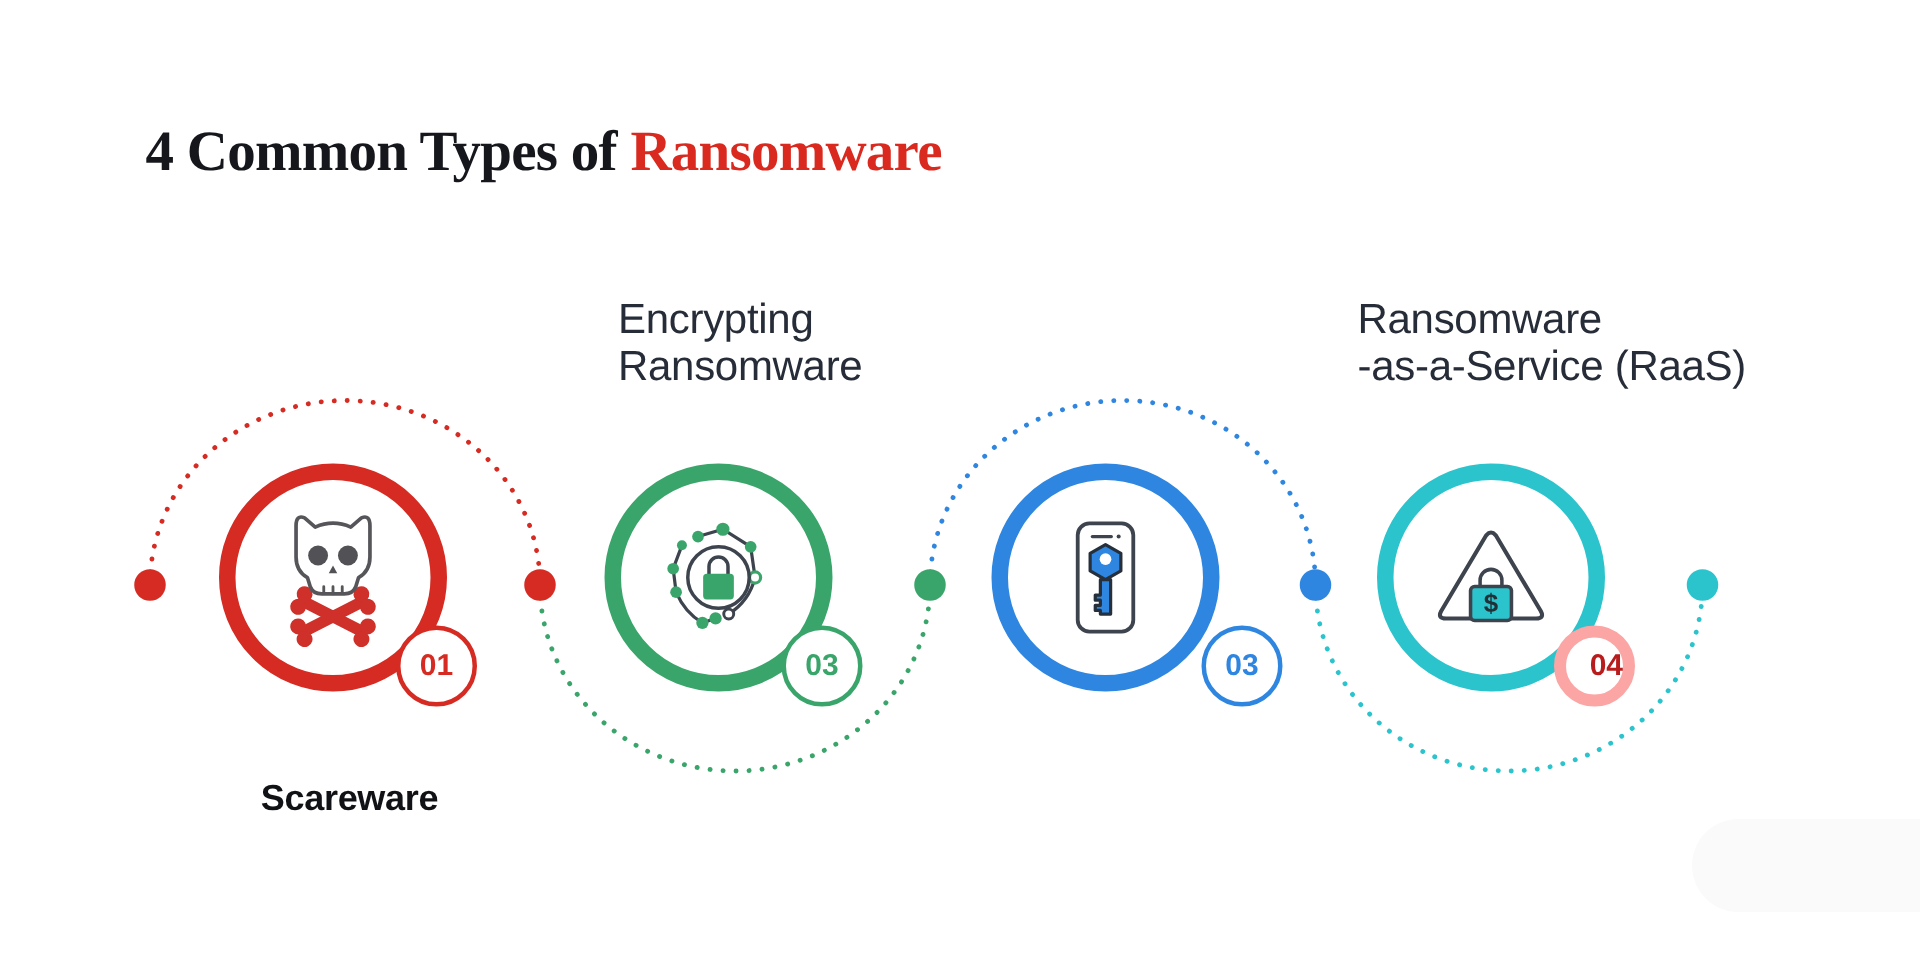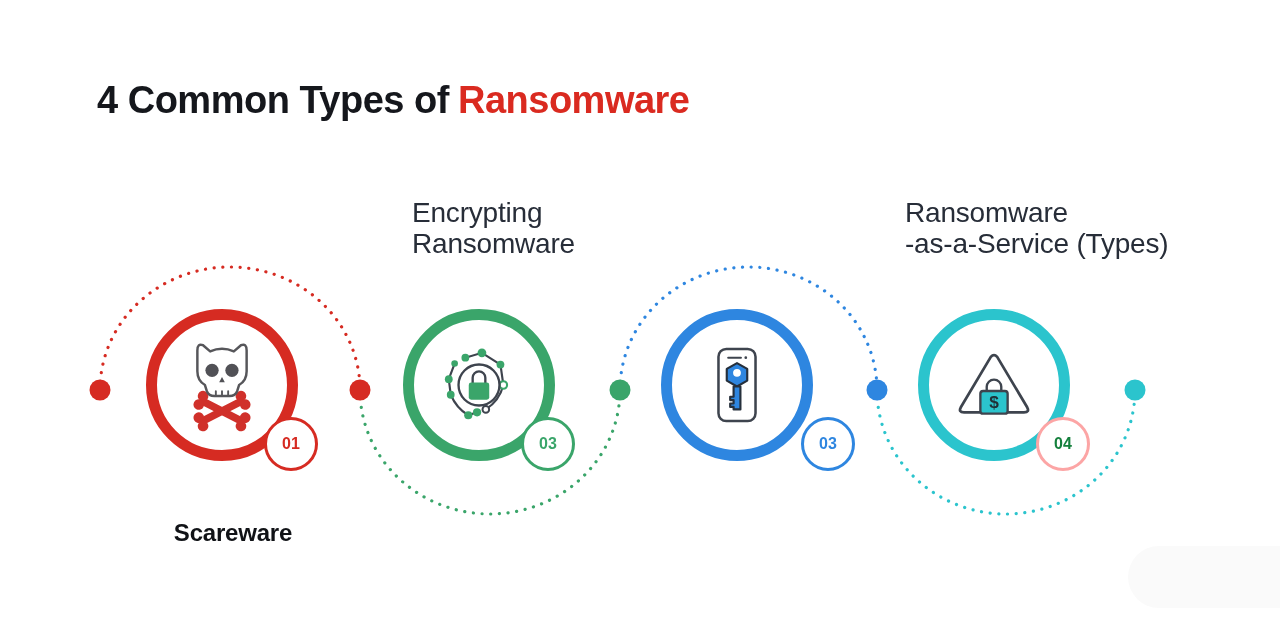--- a/index.html
+++ b/index.html
@@ -6,20 +6,21 @@
   html,body { background:#fff; }
   .canvas {
     position:relative; width:1280px; height:640px; background:#ffffff;
     font-family:"Liberation Sans", sans-serif; overflow:hidden;
   }
   
   .title {
     position:absolute; left:97px; top:79px;
     font-size:38px; font-weight:700; letter-spacing:-0.5px; color:#15171c;
     white-space:nowrap;
+    font-family:Liberation Serif, serif;
   }
   .title .prefix { margin-right:0.24em; }
   .title .highlight { color:#da2a20; }
 
   
   .arcs { position:absolute; left:0; top:0; }
   .arc { fill:none; stroke-width:3.2; stroke-linecap:round; stroke-dasharray:0.1 8.6; }
 
   
   .ring {
@@ -29,26 +30,26 @@
   }
   .ring-1 { left:146px; border:11px solid #d62b22; }
   .ring-2 { left:403px; border:11px solid #3aa56a; }
   .ring-3 { left:661px; border:11px solid #2e86e0; }
   .ring-4 { left:918px; border:11px solid #2bc4cd; }
 
   
   .badge {
     position:absolute; top:417px; width:54px; height:54px; border-radius:50%;
     background:#fff; display:flex; align-items:center; justify-content:center;
-    font-size:16px; font-weight:600;
+    font-size:20px; font-weight:600;
   }
   .badge-1 { left:264px; border:3px solid #d62b22; color:#d62b22; }
   .badge-2 { left:521px; border:3px solid #3aa56a; color:#3aa56a; }
   .badge-3 { left:801px; border:3px solid #2e86e0; color:#2e86e0; }
-  .badge-4 { left:1036px; border:3px solid #fca5a5; color:#15803d; }
+  .badge-4 { left:1036px; border:8px solid #fca5a5; color:#b91c1c;justify-content:flex-end; }
 
   
   .label-below {
     position:absolute; top:519px; width:220px; text-align:center;
     font-size:24px; font-weight:600; color:#101216; letter-spacing:-0.2px;
   }
   .label-below-1 { left:123px; }
   .label-below-3 { left:638px; }
   .label-above {
     position:absolute; top:197px;
@@ -173,18 +174,18 @@
       <path d="M36,47 v-5.5 a8,8 0 0 1 16,0 V47" fill="none" stroke="#3e444e" stroke-width="2.6"></path>
       <rect x="29" y="46" width="30" height="25" rx="3" fill="#2bc4cd" stroke="#3e444e" stroke-width="2.6"></rect>
       <text x="44" y="65" text-anchor="middle" font-family="Liberation Sans, sans-serif" font-size="19" font-weight="700" fill="#203138">$</text>
     </svg>
   </div>
   <div class="badge badge-4">
     <span>04</span>
   </div>
   <div class="label-above label-above-4">
     <span>Ransomware</span>
-    <span>-as-a-Service (Types)</span>
+    <span>-as-a-Service (RaaS)</span>
   </div>
 
   <div class="watermark"></div>
 
 </div>
 
 </body></html>

